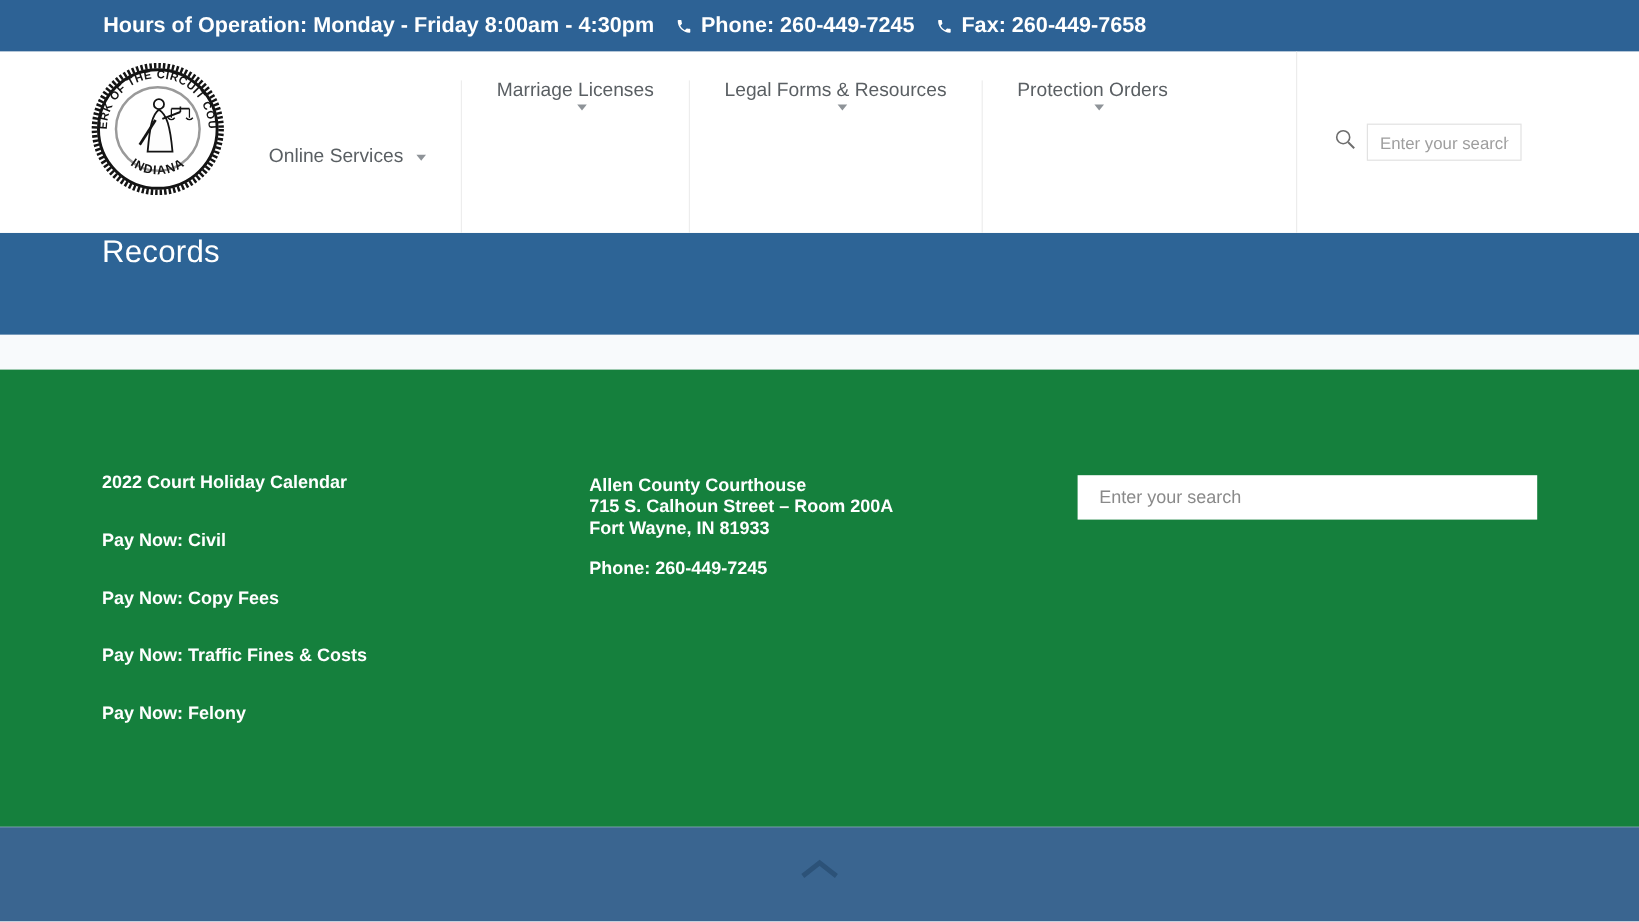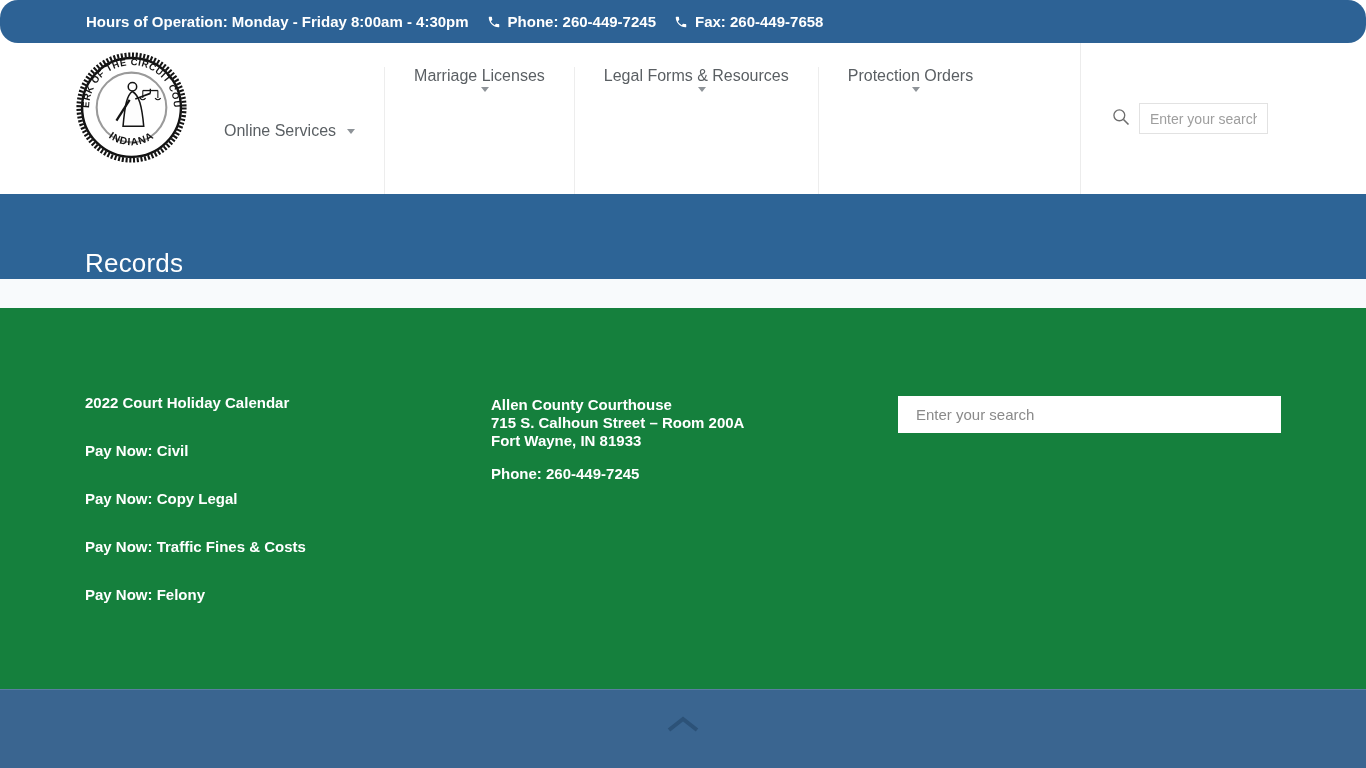--- a/index.html
+++ b/index.html
@@ -3,21 +3,21 @@
 <meta charset="utf-8">
 <style>
   * { margin:0; padding:0; box-sizing:border-box; }
   html,body { width:1366px; height:768px; overflow:hidden; }
   body { font-family:"Liberation Sans", sans-serif; background:#ffffff; }
 
   
   .topbar {
     height:43px; background:#2d6295; color:#ffffff;
     display:flex; align-items:center; padding-left:86px;
-    font-size:15px; font-weight:600;border-radius:18px;
+    font-size:18px; font-weight:600;
   }
   .topbar .item { display:flex; align-items:center; }
   .topbar .hours { margin-right:18px; }
   .topbar .phone-group, .topbar .fax-group { margin-right:18px; display:flex; align-items:center; gap:7px; }
   .topbar svg { display:block; }
 
   
   .header { position:relative; height:151px; background:#ffffff; }
   .logo { position:absolute; left:75px; top:8px; width:113px; height:113px; }
   .nav {
@@ -44,21 +44,21 @@
   .header-search input {
     width:129px; height:31px; border:1px solid #e2e2e2; background:#fff;
     padding:0 10px; font-size:14px; color:#555; outline:none;
     font-family:"Liberation Sans", sans-serif;
   }
   .header-search input::placeholder { color:#9e9e9e; }
 
   
   .banner {
     height:85px; background:#2d6496; color:#ffffff;
-    display:flex; align-items:flex-end; padding-left:85px;
+    display:flex; align-items:flex-start; padding-left:85px;
   }
   .banner h1 { font-size:26px; font-weight:400; letter-spacing:0.2px; }
 
   
   .content-strip { height:29px; background:#f8fafc; }
 
   
   .footer { height:381px; background:#15803d; color:#ffffff; }
   .footer-row { display:flex; padding:88px 85px 0 85px; }
   .fcol1 { flex:0 0 406px; }
@@ -180,21 +180,21 @@
 
 <div class="footer">
   <div class="footer-row">
     <div class="fcol1">
       <ul class="flinks">
 
           <li>2022 Court Holiday Calendar</li>
 
           <li>Pay Now: Civil</li>
 
-          <li>Pay Now: Copy Legal</li>
+          <li>Pay Now: Copy Fees</li>
 
           <li>Pay Now: Traffic Fines &amp; Costs</li>
 
           <li>Pay Now: Felony</li>
         </ul>
     </div>
     <div class="fcol2">
       <div class="addr">
         <div>Allen County Courthouse</div>
         <div>715 S. Calhoun Street – Room 200A</div>

